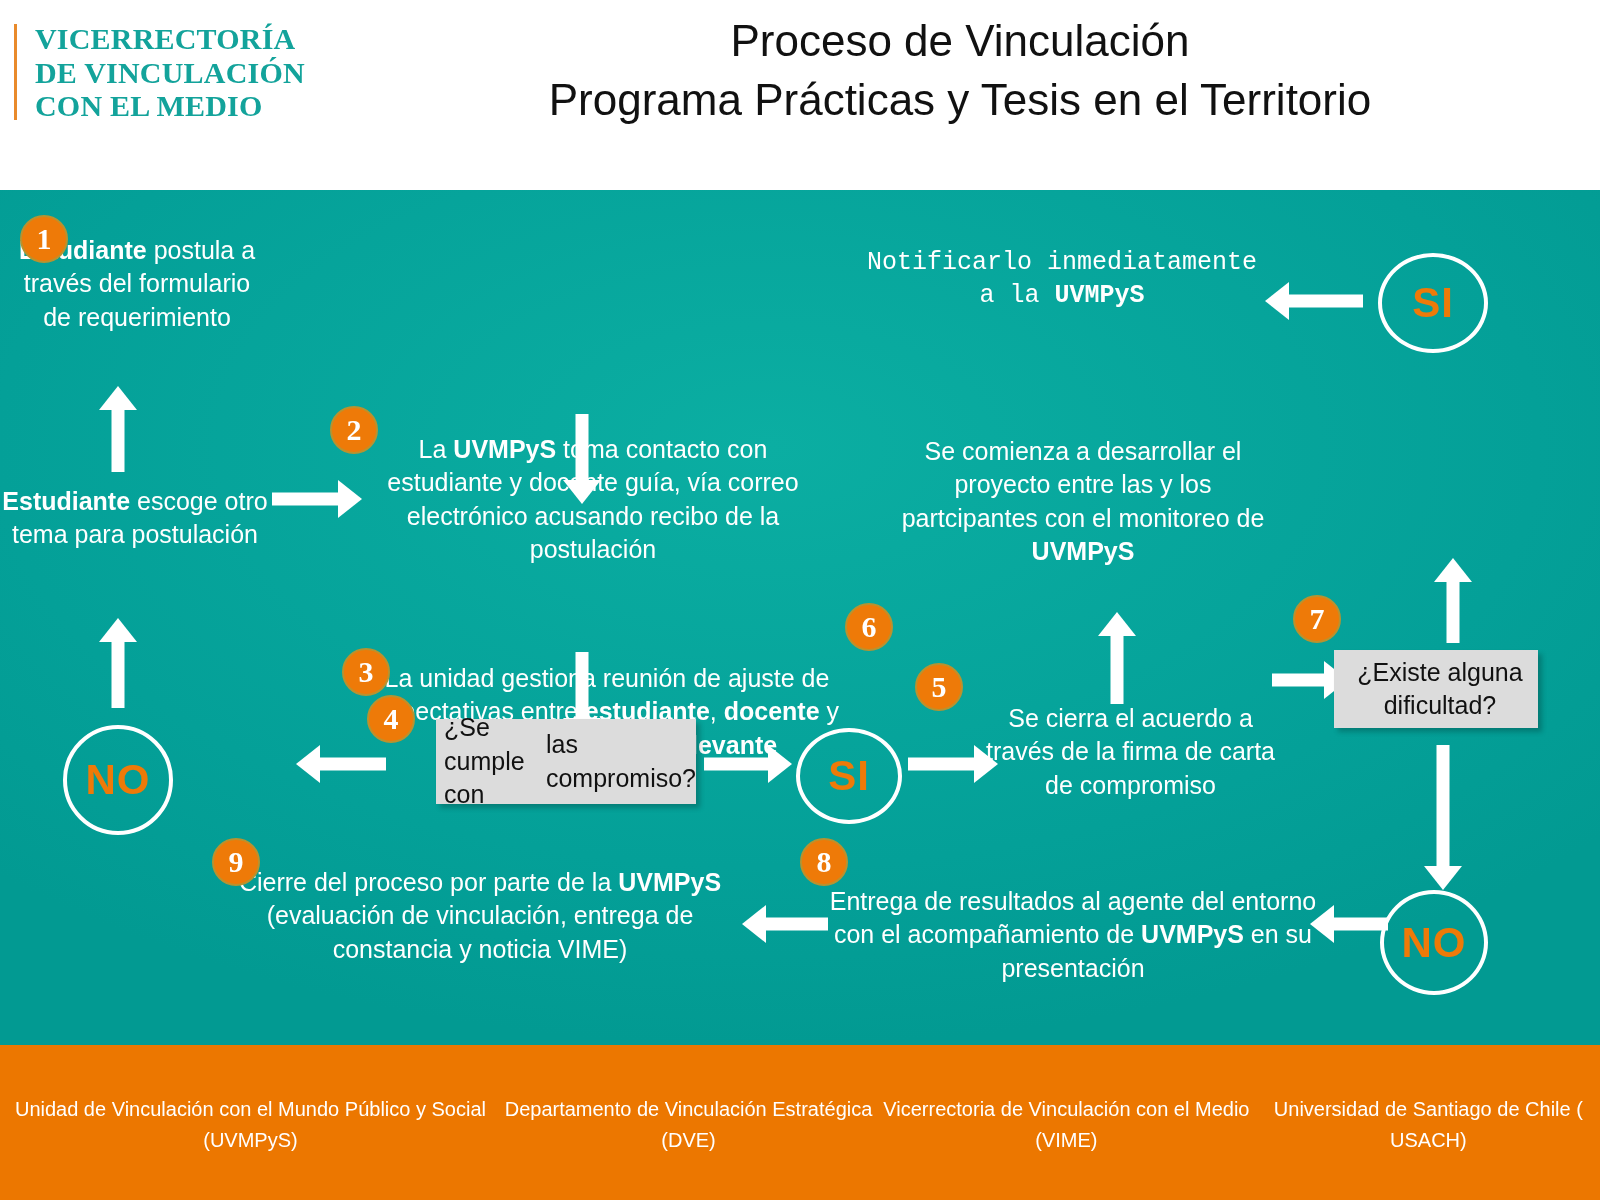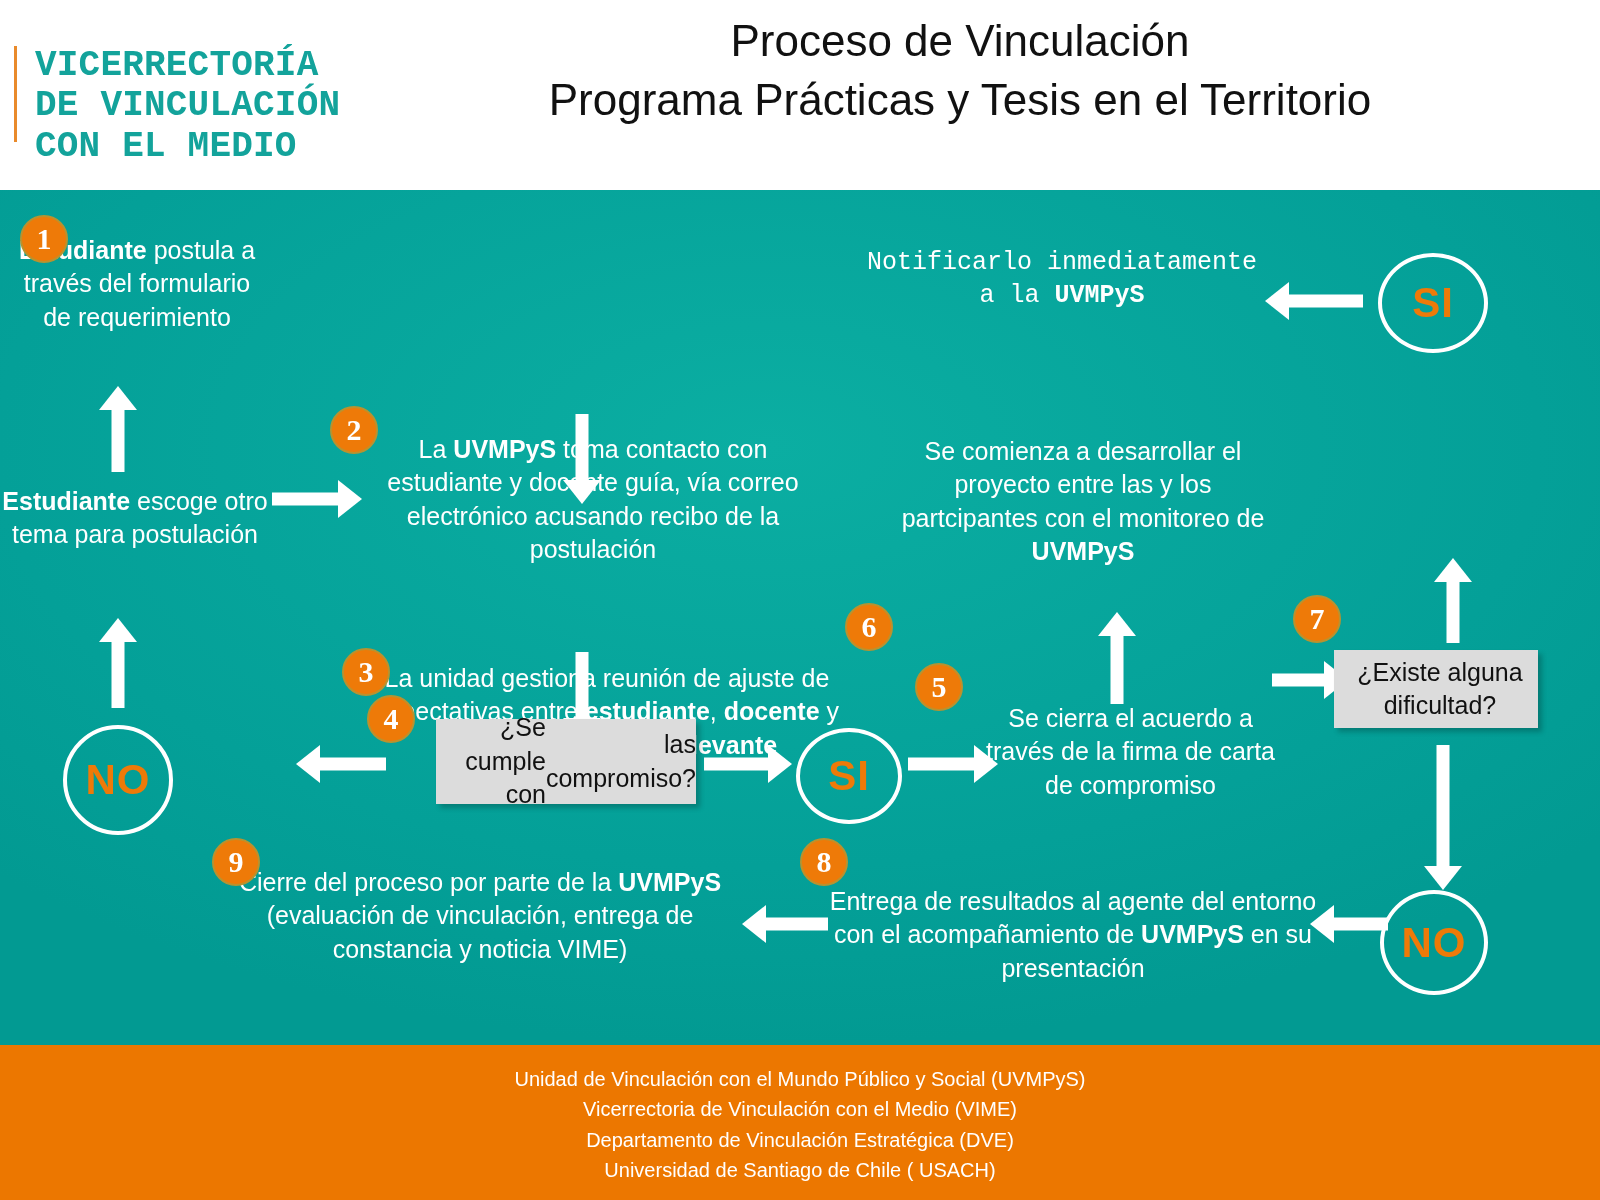--- a/index.html
+++ b/index.html
@@ -45,23 +45,23 @@
     font-family: "Liberation Sans", sans-serif;
     font-weight: bold; font-size: 15px; letter-spacing: 1px;
     color: #3a3a4a; background: #ffffff; padding: 0 2px;
   }
   #seal-underline {
     position: absolute; left: 50%; bottom: 17px; transform: translateX(-50%);
     width: 56px; height: 2px; background: #E98A2B;
   }
   #logo-divider { width: 3px; height: 96px; background: #E98A2B; }
   #logo-words {
-    font-family: Liberation Mono, monospace;
-    color: #13A39B; font-weight: bold; font-size: 36px;
-    line-height: 1.12; letter-spacing: 0.2px; margin-top: 24px;
+    font-family: Liberation Serif, serif;
+    color: #13A39B; font-weight: bold; font-size: 30px;
+    line-height: 1.12; letter-spacing: 0.2px;
   }
   #title-block {
     position: absolute; left: 430px; top: 12px; width: 1060px;
     text-align: center;
   }
   #title-block .tline {
     font-family: "Liberation Sans", sans-serif;
     font-size: 44px; color: #111111; line-height: 1.33;
     font-weight: normal;
   }
@@ -69,21 +69,21 @@
   
   #canvas {
     position: absolute; left: 0; top: 190px; width: 1600px; height: 855px;
     background: #06A59A;
     background-image: radial-gradient(ellipse 1100px 600px at 48% 30%, #0BAEA2 0%, #04A098 70%, #029A92 100%);
     overflow: hidden;
   }
   #footer {
     position: absolute; left: 0; top: 1045px; width: 1600px; height: 155px;
     background: #EC7700;
-    display: flex; flex-direction: column; align-items: center; justify-content: center;
+    display: flex; align-items: center; justify-content: center;
     padding-top: 4px;
   }
   #footer .fline {
     font-family: "Liberation Sans", sans-serif;
     font-size: 20px; color: #ffffff; line-height: 1.52;
     text-align: center;
   }
 
   
   .node {
@@ -119,21 +119,21 @@
     z-index: 4;
   }
 
   .decision {
     position: absolute;
     background: #DCDCDC;
     color: #111111;
     font-family: "Liberation Sans", sans-serif;
     font-size: 25px; line-height: 1.34;
     display: flex; align-items: center; justify-content: center;
-    text-align: right;
+    text-align: left;
     box-shadow: 4px 4px 5px rgba(0,0,0,0.22);
     z-index: 3;
     padding-left: 8px;
   }
 
   
   .arrow { position: absolute; z-index: 2; }
   .arrow .shaft { position: absolute; background: #ffffff; }
   .arrow .head {
     position: absolute; width: 0; height: 0;
@@ -304,18 +304,18 @@
         <div class="head"></div>
     </div>
 
     <div class="badge" style="left:212px; top:648px;">9</div>
     <div class="node" style="left:230px; top:676px; width:500px;">Cierre del proceso por parte de la <b>UVMPyS</b> (evaluación de vinculación, entrega de constancia y noticia VIME)</div>
 
   </div>
 
   <div id="footer">
     <div class="fline">Unidad de Vinculación con el Mundo Público y Social (UVMPyS)</div>
+    <div class="fline">Departamento de Vinculación Estratégica (DVE)</div>
     <div class="fline">Vicerrectoria de Vinculación con el Medio (VIME)</div>
-    <div class="fline">Departamento de Vinculación Estratégica (DVE)</div>
     <div class="fline">Universidad de Santiago de Chile ( USACH)</div>
   </div>
 
 </div>
 
 </body></html>

